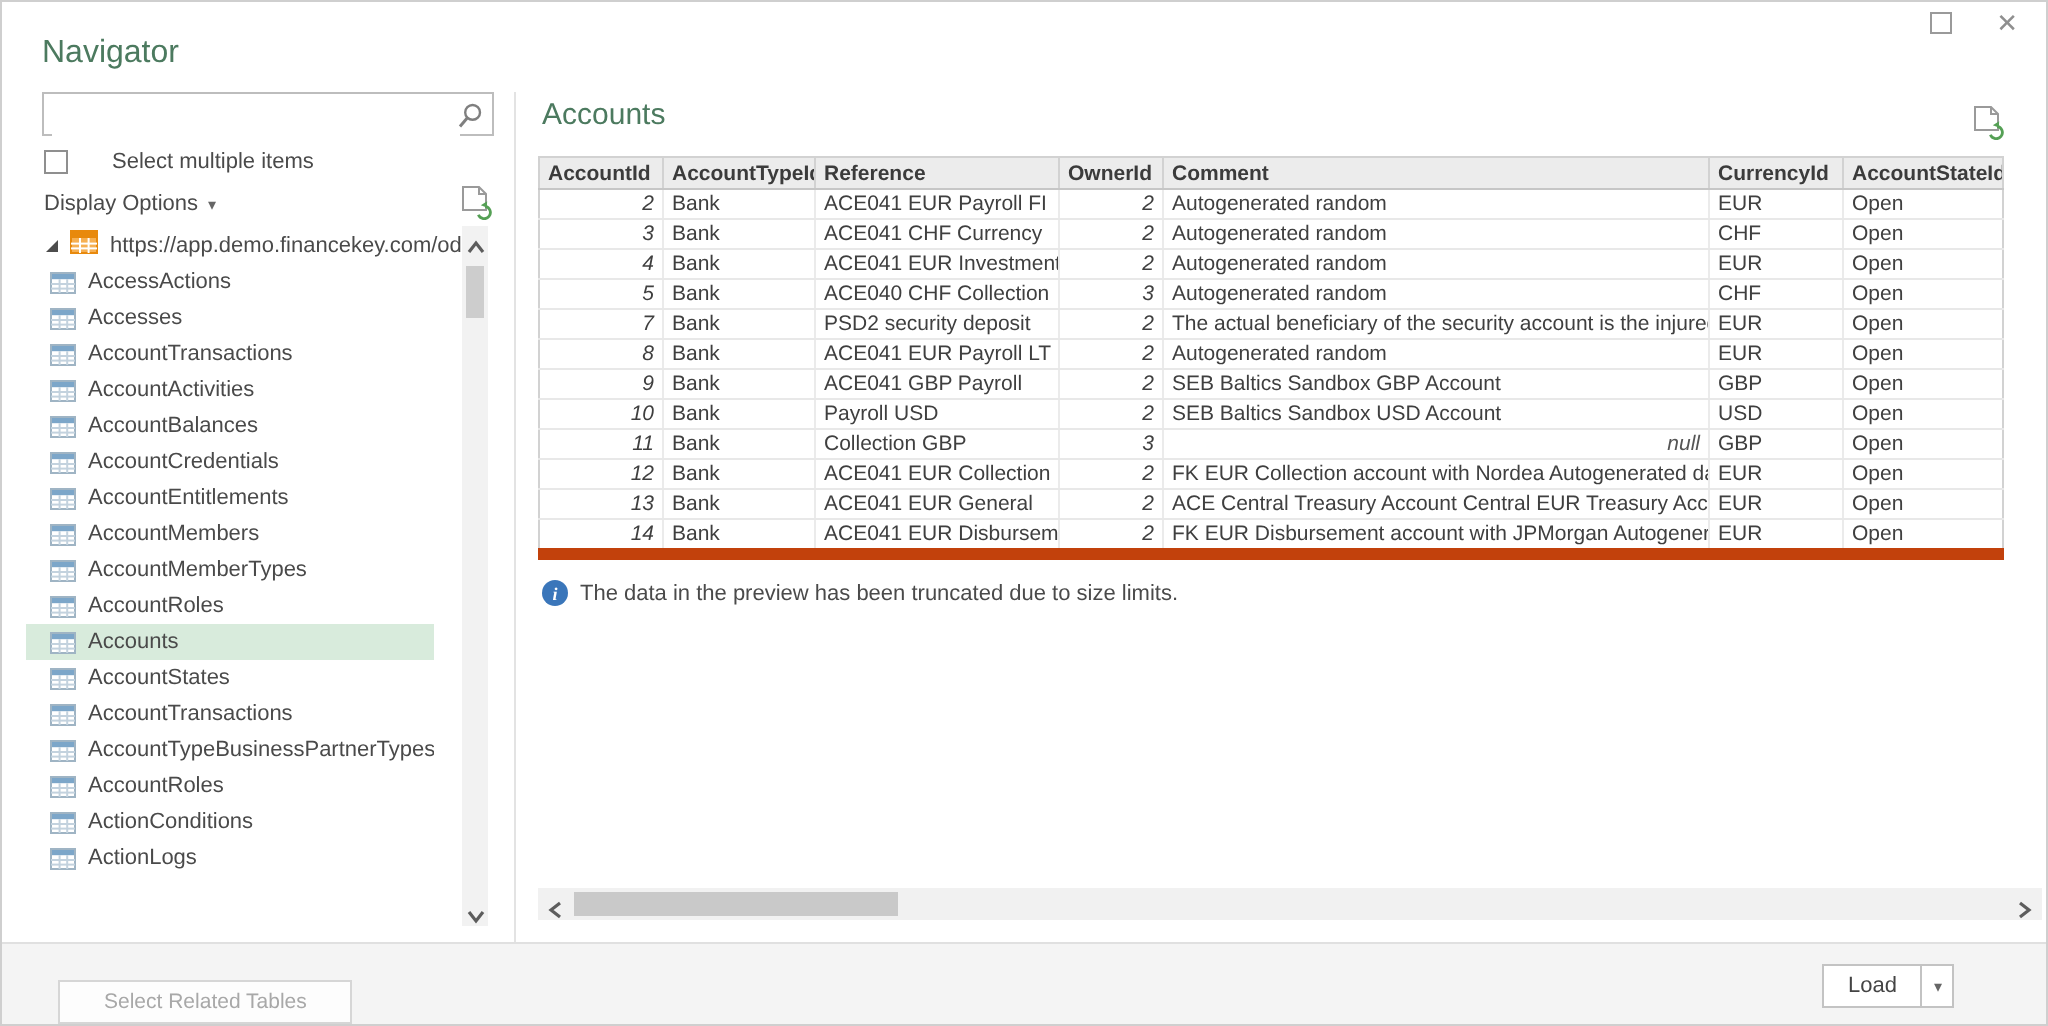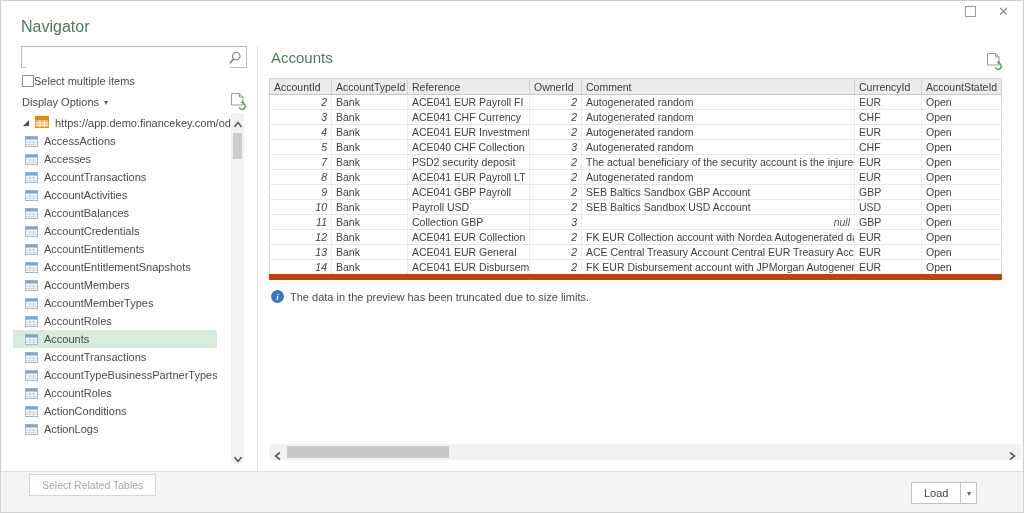--- a/index.html
+++ b/index.html
@@ -11,21 +11,21 @@
   }
   
   .win-controls{position:absolute;top:5px;right:14px;display:flex;gap:22px;align-items:center;}
   .max-btn{width:9px;height:9px;border:1px solid #9a9a9a;display:inline-block;}
   .close-btn{color:#8f8f8f;font-size:13px;line-height:11px;}
   
   .nav-title{position:absolute;left:20px;top:17px;font-size:16px;color:var(--accent-green,#4c7a5f);}
   .search-box{position:absolute;left:20px;top:45px;width:226px;height:22px;border:1px solid #bdbdbd;background:#fff;box-sizing:border-box;}
   .search-box input{border:0;outline:0;width:200px;height:18px;margin:1px 0 0 4px;font-size:11px;font-family:inherit;}
   .search-ico{position:absolute;right:4px;top:4px;}
-  .chk-row{position:absolute;left:21px;top:74px;display:flex;align-items:center;gap:0;font-size:11px;color:#4a4a4a;}
+  .chk-row{position:absolute;left:21px;top:74px;display:flex;align-items:center;gap:22px;font-size:11px;color:#4a4a4a;}
   .checkbox{width:12px;height:12px;border:1px solid #8f8f8f;background:#fff;box-sizing:border-box;}
   .disp-row{position:absolute;left:21px;top:95px;font-size:11px;color:#4a4a4a;display:flex;align-items:center;gap:5px;}
   .caret{font-size:8px;color:#666;}
   .side-refresh{position:absolute;left:229px;top:92px;}
   .tree-root{position:absolute;left:22px;top:112px;height:19px;display:flex;align-items:center;gap:6px;font-size:11px;color:#4a4a4a;width:208px;white-space:nowrap;overflow:hidden;}
   .expander{width:0;height:0;border-bottom:6px solid #4d4d4d;border-left:6px solid transparent;}
   .side-items{position:absolute;left:12px;top:131px;width:204px;}
   .side-item{display:flex;align-items:center;height:18px;padding-left:12px;font-size:11px;color:#4a4a4a;white-space:nowrap;overflow:hidden;}
   .side-item.selected{background:var(--selection-green,#d8ebdc);}
   .side-item .tbl-ico{margin-right:6px;display:inline-flex;flex:none;}
@@ -33,39 +33,39 @@
   .vscroll{position:absolute;left:230px;top:112px;width:13px;height:350px;background:#f2f2f2;}
   .vscroll .arr{position:absolute;left:2px;width:9px;height:10px;}
   .vscroll .arr.up{top:3px;}
   .vscroll .arr.down{bottom:3px;}
   .vthumb{position:absolute;left:2px;top:20px;width:9px;height:26px;background:#cdcdcd;}
   .pane-divider{position:absolute;left:256px;top:45px;height:425px;width:1px;background:#e3e3e3;}
   
   .preview-title{position:absolute;left:270px;top:48px;font-size:15px;color:var(--accent-green,#4c7a5f);}
   .preview-refresh{position:absolute;left:985px;top:52px;}
   .preview-table{position:absolute;left:268px;top:77px;width:732px;border-collapse:collapse;table-layout:fixed;font-size:10.5px;}
-  .preview-table th{background:#ececec;border:1px solid #d2d2d2;border-bottom-color:#c6c6c6;font-weight:normal;color:#3b3b3b;text-align:left;padding:1px 4px;height:13px;white-space:nowrap;overflow:hidden;}
+  .preview-table th{background:#ececec;border:1px solid #d2d2d2;border-bottom-color:#c6c6c6;font-weight:bold;color:#3b3b3b;text-align:left;padding:1px 4px;height:13px;white-space:nowrap;overflow:hidden;}
   .preview-table td{border-right:1px solid #ebebeb;border-bottom:1px solid #e8e8e8;padding:0 4px;height:14px;white-space:nowrap;overflow:hidden;color:#3f3f3f;}
   .preview-table td:first-child{border-left:1px solid #d2d2d2;}
   .preview-table td:last-child{border-right:1px solid #d2d2d2;}
   .preview-table tr:last-child td{border-bottom:6px solid #c2410c;}
   .preview-table td.num{font-style:italic;text-align:right;}
   .preview-table td.null-cell{font-style:italic;text-align:right;color:#555;}
   .info-row{position:absolute;left:270px;top:289px;display:flex;align-items:center;gap:6px;font-size:11px;color:#4a4a4a;}
   .info-ico{width:13px;height:13px;border-radius:50%;background:var(--info-blue,#3a76ba);color:#fff;font-size:9px;font-weight:bold;font-family:"Liberation Serif",serif;font-style:italic;display:flex;align-items:center;justify-content:center;flex:none;}
   
   .hscroll{position:absolute;left:268px;top:443px;width:752px;height:16px;background:#f1f1f1;}
   .hscroll .arr{position:absolute;top:3px;width:10px;height:10px;}
   .hscroll .arr.left{left:4px;}
   .hscroll .arr.right{right:4px;}
   .hthumb{position:absolute;left:18px;top:2px;width:162px;height:12px;background:#c9c9c9;}
   
   .footer{position:absolute;left:0;top:470px;width:1024px;height:43px;background:#f4f4f4;border-top:1px solid #e0e0e0;box-sizing:border-box;}
   .btn{background:#fff;border:1px solid #c3c3c3;color:#444;font-size:11px;height:22px;display:flex;align-items:center;box-sizing:border-box;font-family:inherit;}
-  .btn-select-related{position:absolute;left:28px;top:2px;padding:0 12px;color:#a8a8a8;border-color:#d6d6d6;background:#fdfdfd;font-size:10.5px;}
+  .btn-select-related{position:absolute;left:28px;top:18px;padding:0 22px;color:#a8a8a8;border-color:#d6d6d6;background:#fdfdfd;font-size:10.5px;}
   .footer-right{position:absolute;right:16px;top:10px;display:flex;gap:9px;flex-direction:column;}
   .split-btn{display:flex;}
   .split-btn .load-main{padding:0 12px;border-right:0;}
   .split-btn .load-arrow{width:17px;justify-content:center;padding:0;}
   .btn-transform{padding:0 10px;}
   .btn-cancel{padding:0 10px;}
 </style>
 </head>
 <body>
 
@@ -209,33 +209,20 @@
       <span class="tbl-ico">
         <svg width="13" height="11" viewBox="0 0 13 11">
           <rect x="0.5" y="0.5" width="12" height="10" fill="#fff" stroke="#9fb4c4"></rect>
           <rect x="1" y="1" width="11" height="2.6" fill="#7ca6c9"></rect>
           <line x1="4.8" y1="3.6" x2="4.8" y2="10.5" stroke="#c3d2de"></line>
           <line x1="8.6" y1="3.6" x2="8.6" y2="10.5" stroke="#c3d2de"></line>
           <line x1="0.5" y1="6" x2="12.5" y2="6" stroke="#c3d2de"></line>
           <line x1="0.5" y1="8.3" x2="12.5" y2="8.3" stroke="#c3d2de"></line>
         </svg>
       </span>
-      <span>AccountEntitlementSnapshots</span>
-    </div>
-    <div class="side-item">
-      <span class="tbl-ico">
-        <svg width="13" height="11" viewBox="0 0 13 11">
-          <rect x="0.5" y="0.5" width="12" height="10" fill="#fff" stroke="#9fb4c4"></rect>
-          <rect x="1" y="1" width="11" height="2.6" fill="#7ca6c9"></rect>
-          <line x1="4.8" y1="3.6" x2="4.8" y2="10.5" stroke="#c3d2de"></line>
-          <line x1="8.6" y1="3.6" x2="8.6" y2="10.5" stroke="#c3d2de"></line>
-          <line x1="0.5" y1="6" x2="12.5" y2="6" stroke="#c3d2de"></line>
-          <line x1="0.5" y1="8.3" x2="12.5" y2="8.3" stroke="#c3d2de"></line>
-        </svg>
-      </span>
       <span>AccountMembers</span>
     </div>
     <div class="side-item">
       <span class="tbl-ico">
         <svg width="13" height="11" viewBox="0 0 13 11">
           <rect x="0.5" y="0.5" width="12" height="10" fill="#fff" stroke="#9fb4c4"></rect>
           <rect x="1" y="1" width="11" height="2.6" fill="#7ca6c9"></rect>
           <line x1="4.8" y1="3.6" x2="4.8" y2="10.5" stroke="#c3d2de"></line>
           <line x1="8.6" y1="3.6" x2="8.6" y2="10.5" stroke="#c3d2de"></line>
           <line x1="0.5" y1="6" x2="12.5" y2="6" stroke="#c3d2de"></line>
@@ -262,20 +249,33 @@
         <svg width="13" height="11" viewBox="0 0 13 11">
           <rect x="0.5" y="0.5" width="12" height="10" fill="#fff" stroke="#9fb4c4"></rect>
           <rect x="1" y="1" width="11" height="2.6" fill="#7ca6c9"></rect>
           <line x1="4.8" y1="3.6" x2="4.8" y2="10.5" stroke="#c3d2de"></line>
           <line x1="8.6" y1="3.6" x2="8.6" y2="10.5" stroke="#c3d2de"></line>
           <line x1="0.5" y1="6" x2="12.5" y2="6" stroke="#c3d2de"></line>
           <line x1="0.5" y1="8.3" x2="12.5" y2="8.3" stroke="#c3d2de"></line>
         </svg>
       </span>
       <span>Accounts</span>
+    </div>
+    <div class="side-item">
+      <span class="tbl-ico">
+        <svg width="13" height="11" viewBox="0 0 13 11">
+          <rect x="0.5" y="0.5" width="12" height="10" fill="#fff" stroke="#9fb4c4"></rect>
+          <rect x="1" y="1" width="11" height="2.6" fill="#7ca6c9"></rect>
+          <line x1="4.8" y1="3.6" x2="4.8" y2="10.5" stroke="#c3d2de"></line>
+          <line x1="8.6" y1="3.6" x2="8.6" y2="10.5" stroke="#c3d2de"></line>
+          <line x1="0.5" y1="6" x2="12.5" y2="6" stroke="#c3d2de"></line>
+          <line x1="0.5" y1="8.3" x2="12.5" y2="8.3" stroke="#c3d2de"></line>
+        </svg>
+      </span>
+      <span>AccountStates</span>
     </div>
     <div class="side-item">
       <span class="tbl-ico">
         <svg width="13" height="11" viewBox="0 0 13 11">
           <rect x="0.5" y="0.5" width="12" height="10" fill="#fff" stroke="#9fb4c4"></rect>
           <rect x="1" y="1" width="11" height="2.6" fill="#7ca6c9"></rect>
           <line x1="4.8" y1="3.6" x2="4.8" y2="10.5" stroke="#c3d2de"></line>
           <line x1="8.6" y1="3.6" x2="8.6" y2="10.5" stroke="#c3d2de"></line>
           <line x1="0.5" y1="6" x2="12.5" y2="6" stroke="#c3d2de"></line>
           <line x1="0.5" y1="8.3" x2="12.5" y2="8.3" stroke="#c3d2de"></line>

